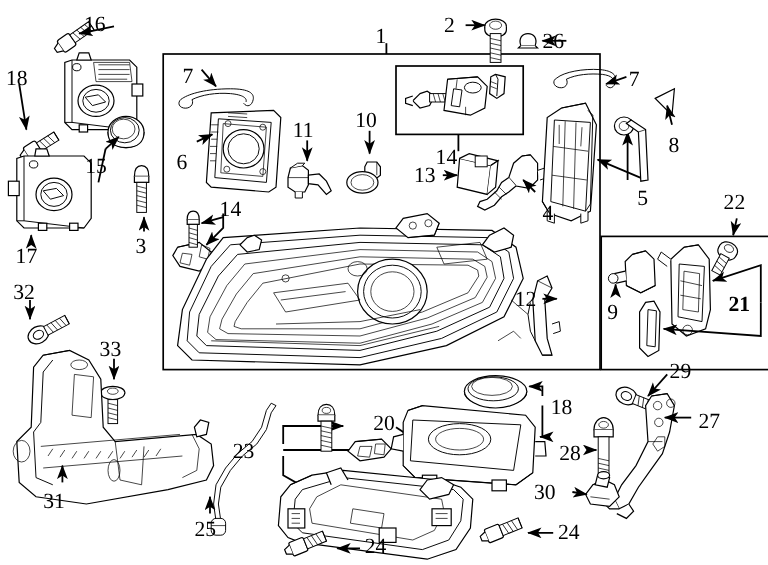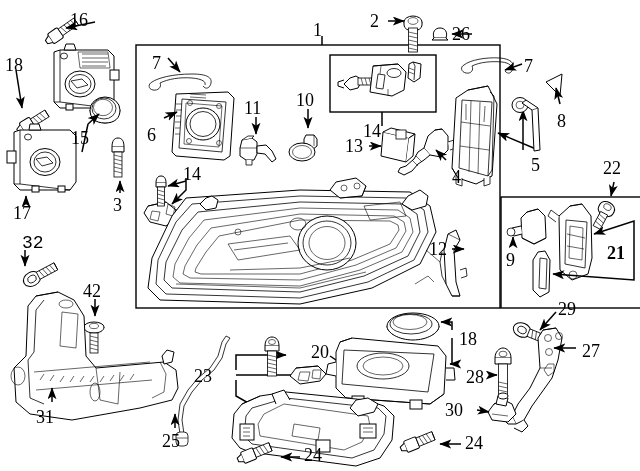--- a/index.html
+++ b/index.html
@@ -508,22 +508,22 @@
 <div class="callout" style="left:345px;top:133px;">13</div>
 <div class="callout" style="left:452px;top:164px;">4</div>
 <div class="callout" style="left:531px;top:152px;">5</div>
 <div class="callout" style="left:13px;top:200px;">17</div>
 <div class="callout" style="left:113px;top:192px;">3</div>
 <div class="callout" style="left:183px;top:161px;">14</div>
 <div class="callout" style="left:603px;top:155px;">22</div>
 <div class="callout" style="left:506px;top:247px;">9</div>
 <div class="callout" style="left:607px;top:240px;font-weight:bold;">21</div>
 <div class="callout" style="left:429px;top:236px;">12</div>
-<div class="callout" style="left:22px;top:230px;font-family:Liberation Mono, monospace;">32</div>
-<div class="callout" style="left:83px;top:278px;">42</div>
+<div class="callout" style="left:11px;top:230px;">32</div>
+<div class="callout" style="left:83px;top:278px;">33</div>
 <div class="callout" style="left:558px;top:296px;">29</div>
 <div class="callout" style="left:459px;top:326px;">18</div>
 <div class="callout" style="left:582px;top:338px;">27</div>
 <div class="callout" style="left:311px;top:339px;">20</div>
 <div class="callout" style="left:466px;top:364px;">28</div>
 <div class="callout" style="left:194px;top:363px;">23</div>
 <div class="callout" style="left:36px;top:404px;">31</div>
 <div class="callout" style="left:445px;top:397px;">30</div>
 <div class="callout" style="left:162px;top:428px;">25</div>
 <div class="callout" style="left:304px;top:442px;">24</div>

